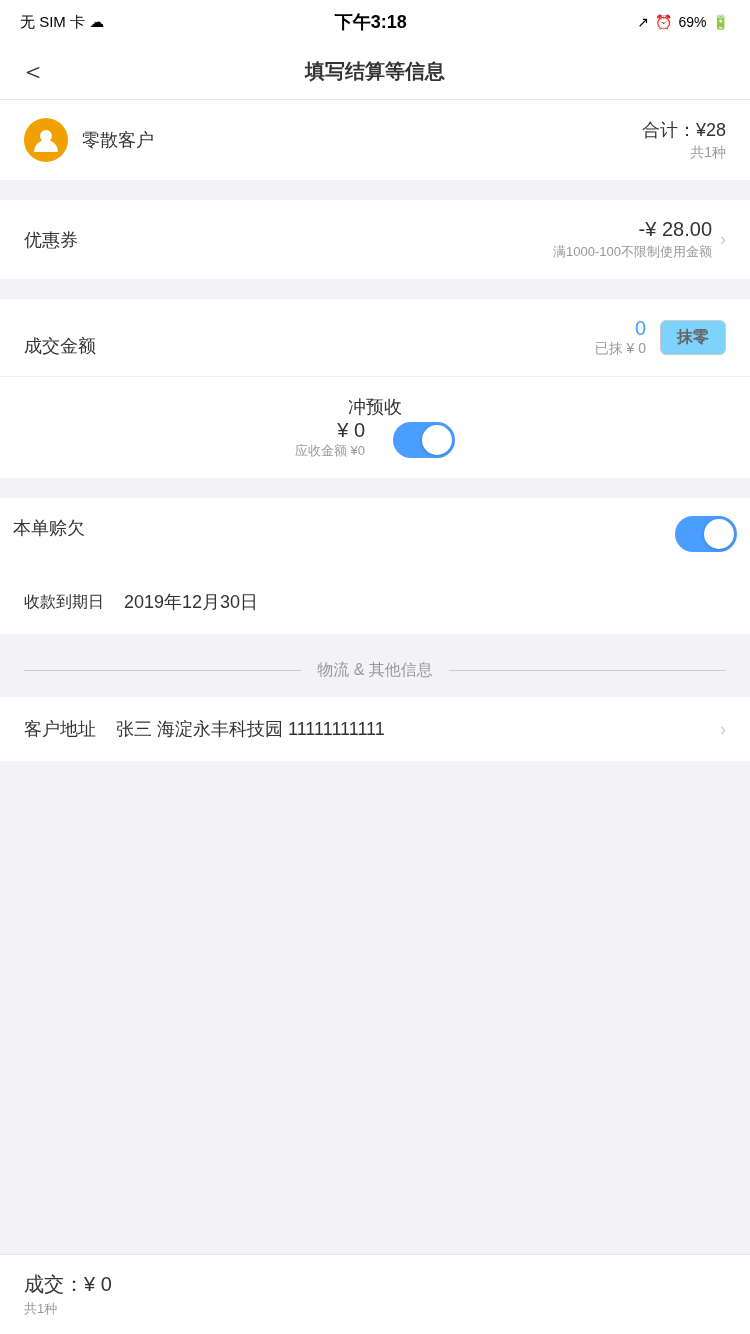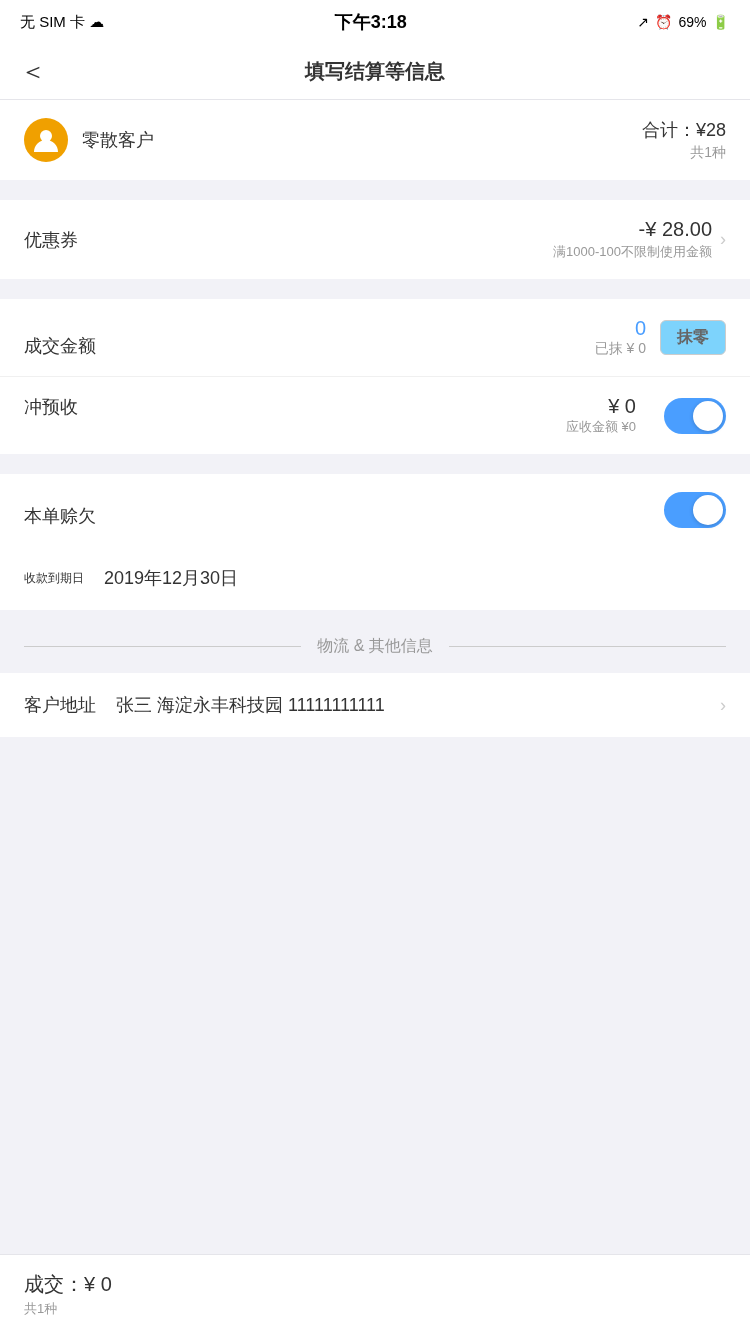--- a/index.html
+++ b/index.html
@@ -137,58 +137,60 @@
       background: #fff;
       position: absolute;
       right: 3px;
       box-shadow: 0 1px 4px rgba(0,0,0,0.2);
     }
 
     
     .chong-row {
       padding: 18px 24px;
       display: flex;
-      justify-content: space-between;
-      background: #fff;
+      align-items: center;
+      justify-content: space-between;
+      background: #fff;
+      flex-direction: column;
     }
     .chong-middle { display: flex; flex-direction: column; align-items: flex-end; margin-right: 16px; }
     .chong-amount { font-size: 20px; color: #333; font-weight: 500; }
     .chong-sub { font-size: 13px; color: #999; }
     .chong-right-group { display: flex; align-items: center; gap: 12px; }
 
     
     .chengjiao-row {
       padding: 18px 24px;
       display: flex;
       align-items: flex-end;
       justify-content: space-between;
       background: #fff;
       border-bottom: 1px solid #f0f0f0;
     }
     .chengjiao-right { display: flex; align-items: center; gap: 14px; }
     .chengjiao-value-group { display: flex; flex-direction: column; align-items: flex-end; }
 
     
     .she-row {
-      padding: 18px 24px;
-      display: flex;
-      align-items: flex-end;
+      padding: 18px 13px;
+      display: flex;
+      align-items: flex-start;
       justify-content: space-between;
       background: #fff;
     }
 
     
     .date-row {
       padding: 20px 24px;
       display: flex;
       align-items: center;
       background: #fff;
       gap: 20px;
     }
-    .date-label { font-size: 12px; color: #333; }
+    .date-label { font-size: 16px; color: #333; }
     .date-value { font-size: 18px; color: #333; }
 
     
     .section-header {
       background: #f2f2f7;
       padding: 16px 24px;
       display: flex;
       align-items: center;
       justify-content: center;
       gap: 16px;

